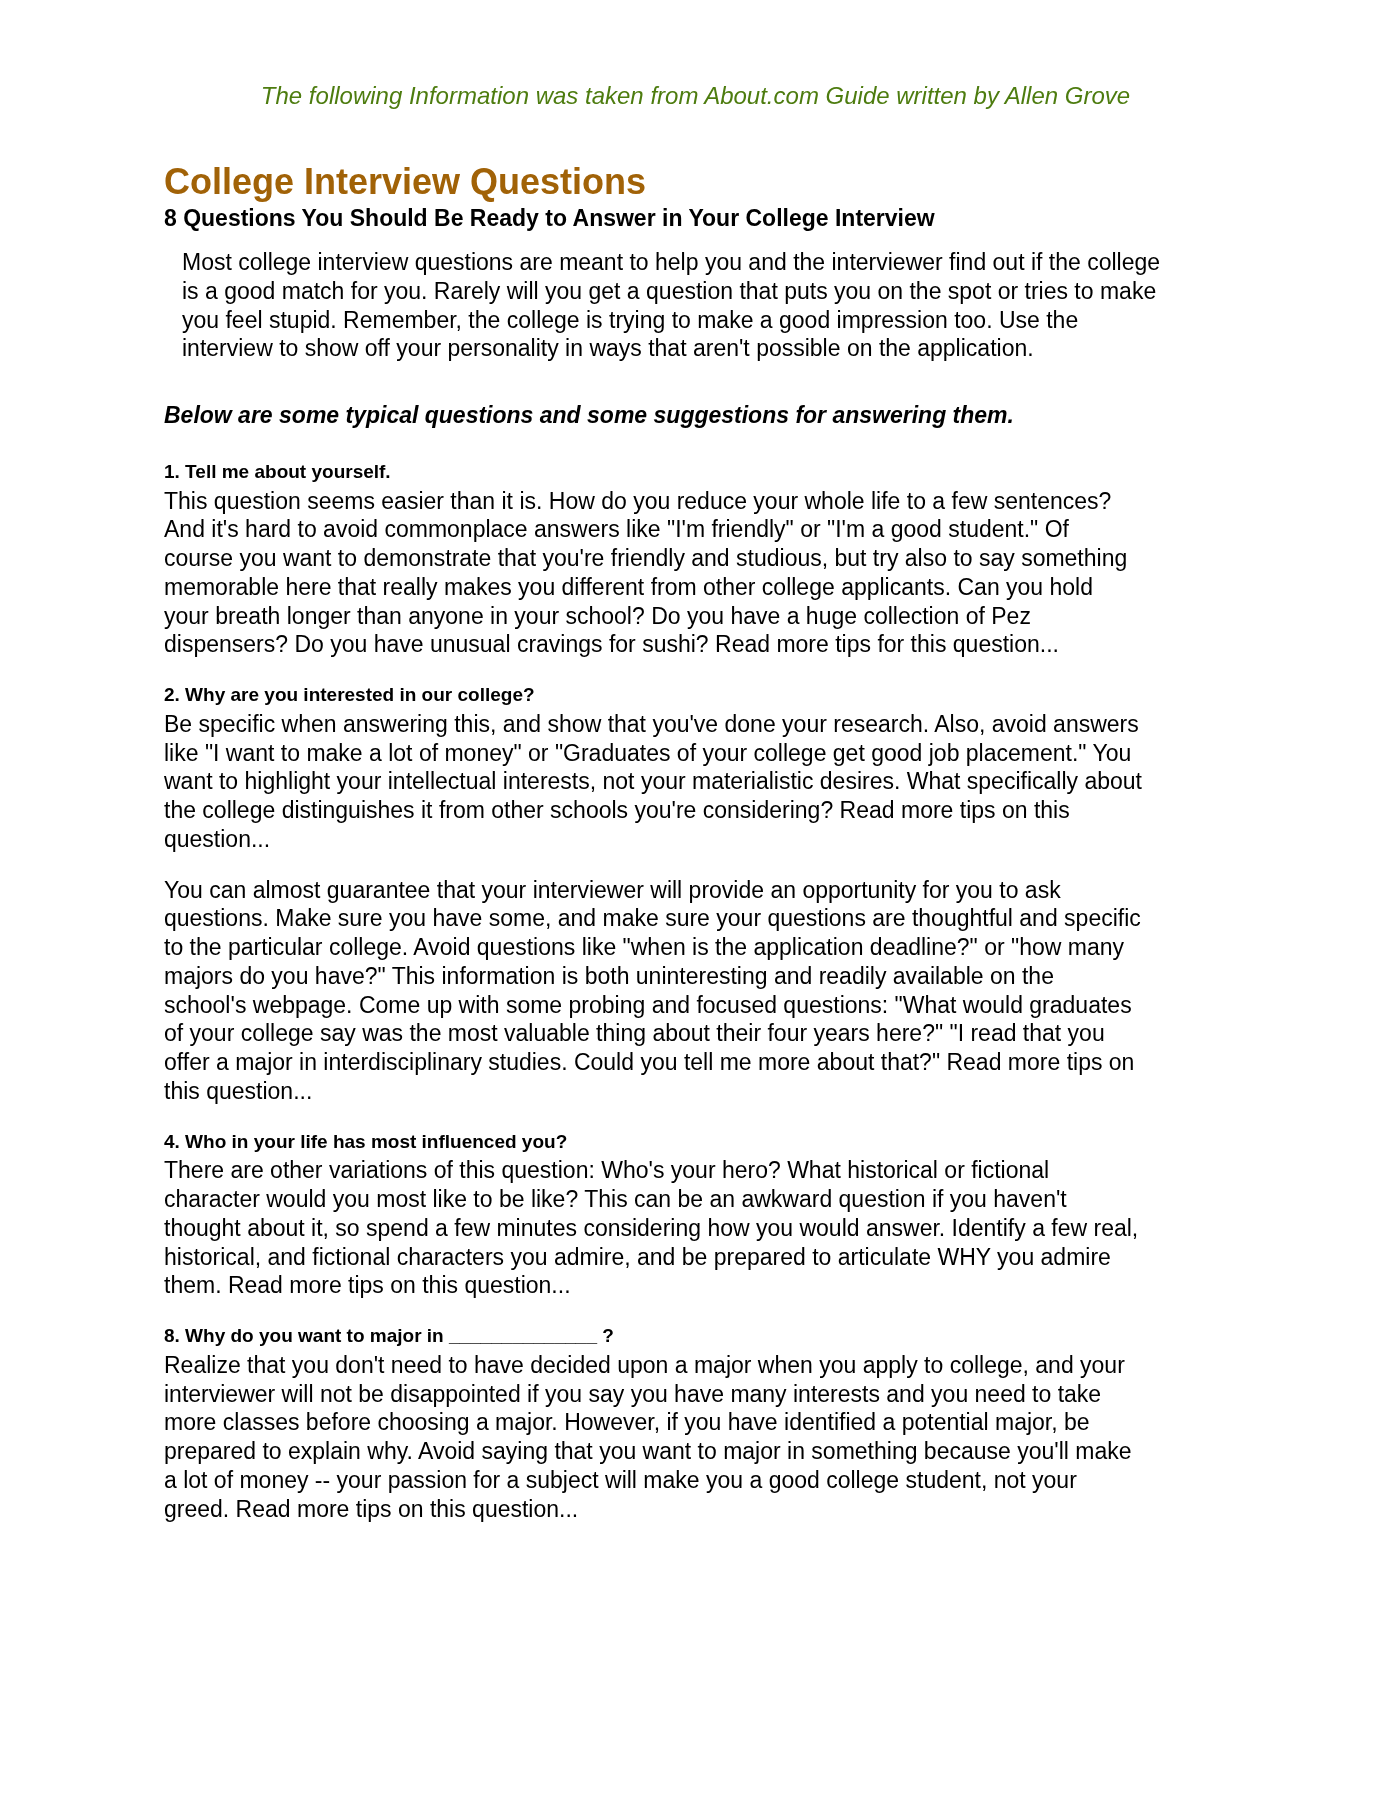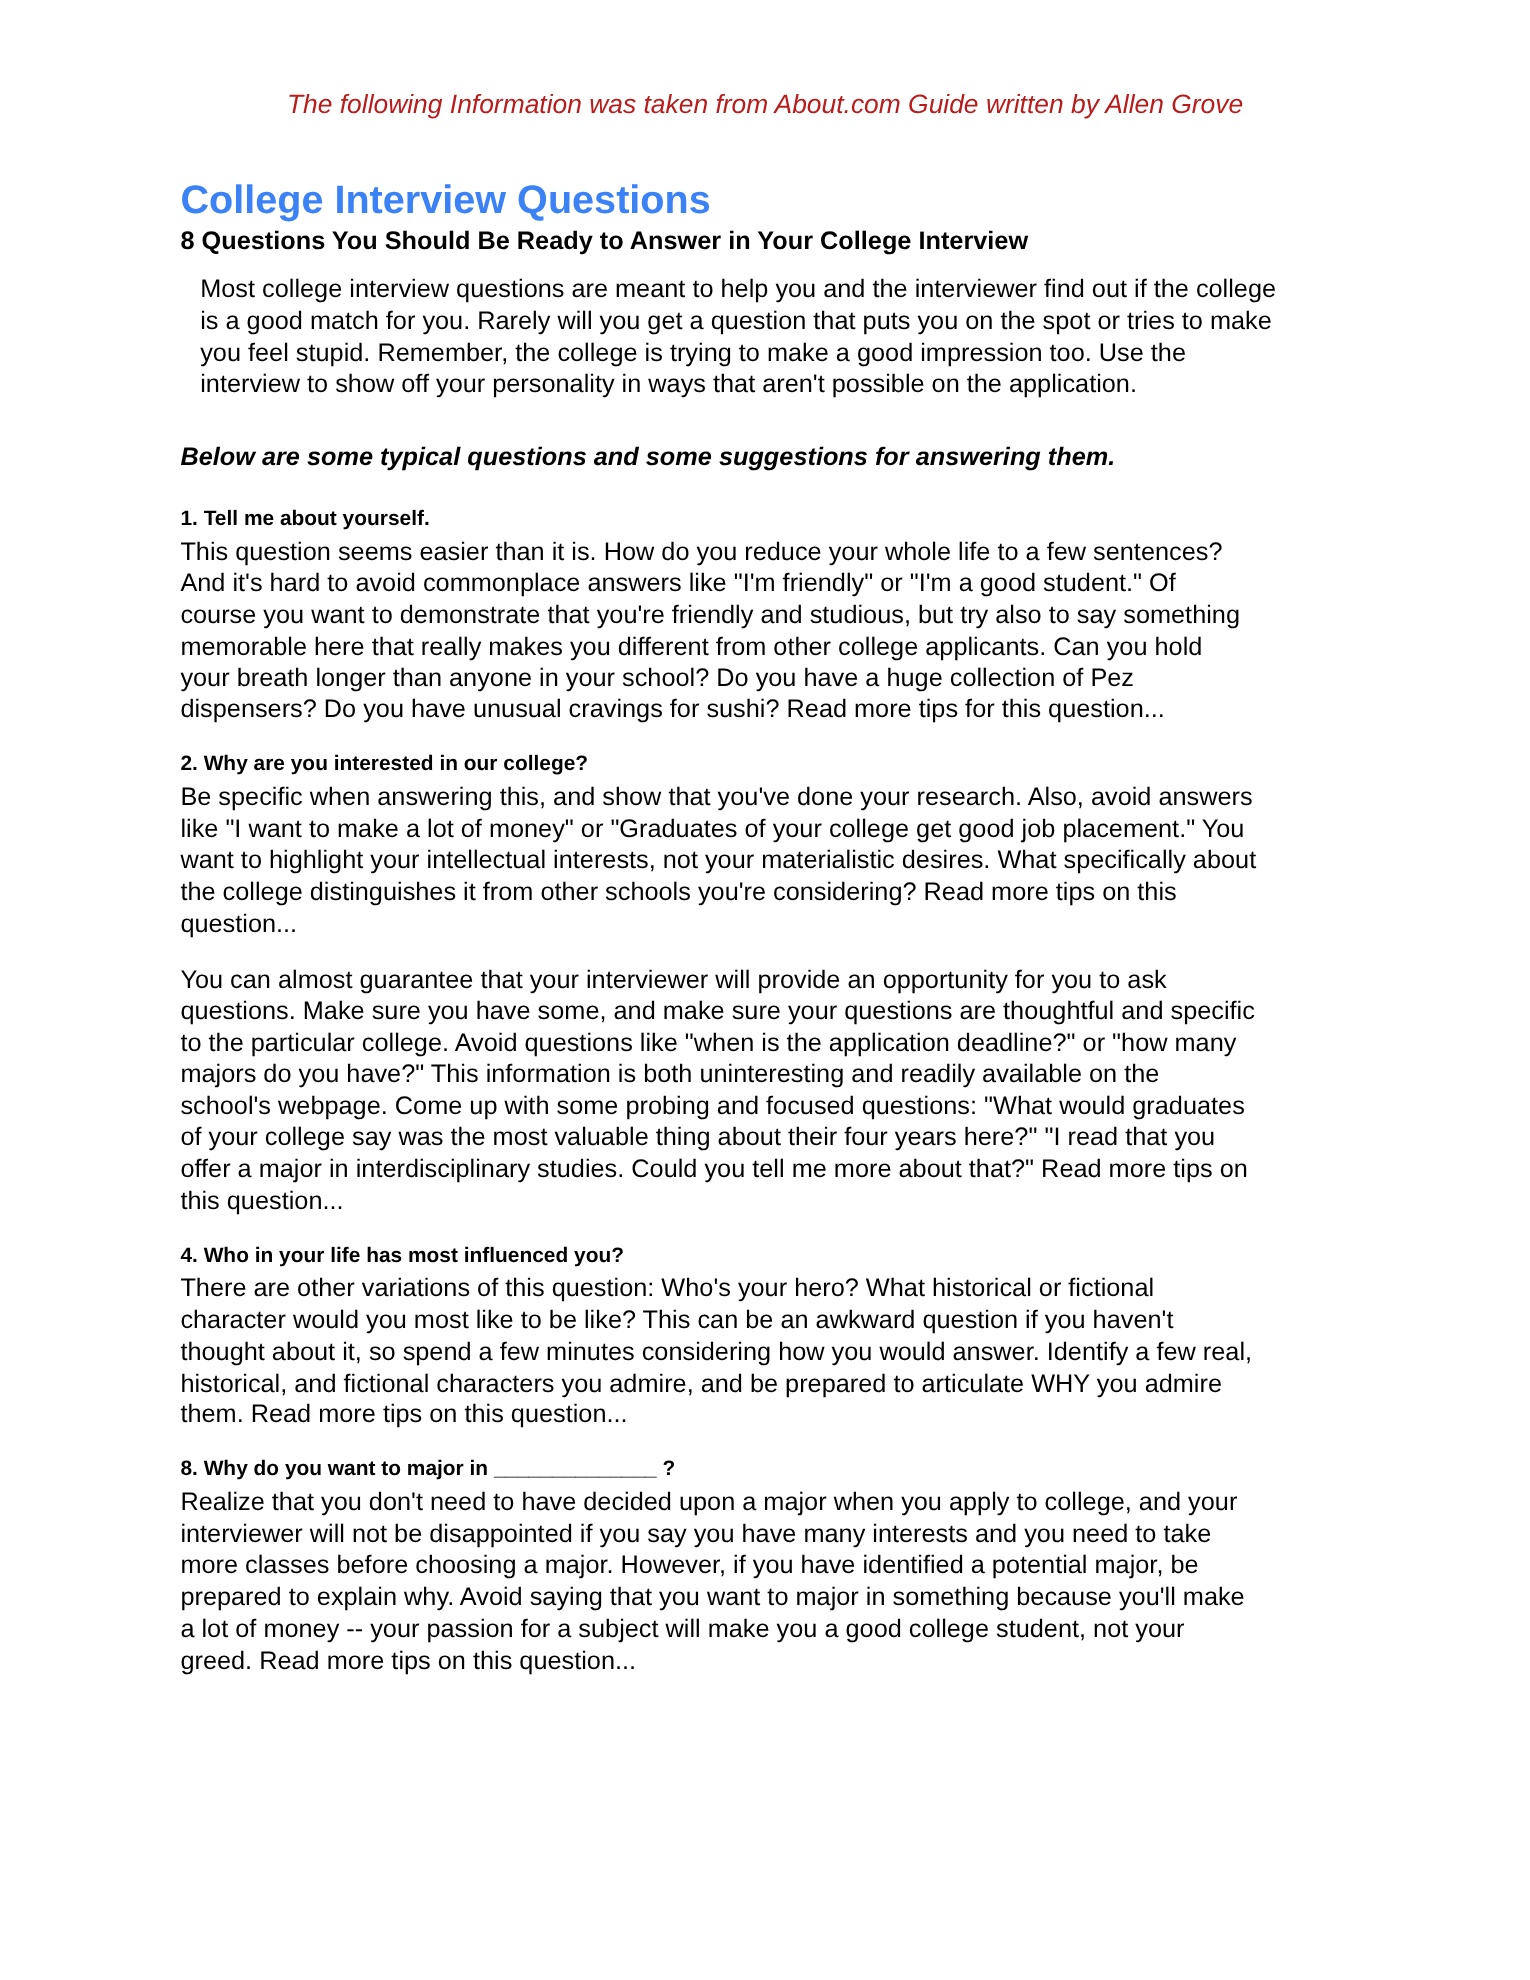--- a/index.html
+++ b/index.html
@@ -1,22 +1,22 @@
 <!DOCTYPE html>
 <html><head>
 <meta charset="utf-8">
 <style>
   html, body { margin: 0; padding: 0; background: #ffffff; }
   body { width: 1391px; height: 1800px; position: relative; overflow: hidden;
          font-family: "Liberation Sans", sans-serif; color: #000; }
   .page { position: absolute; left: 0; top: 0; width: 1391px; height: 1800px; background:#fff; }
   .source { position: absolute; left: 0; width: 1391px; top: 80px; text-align: center;
-            font-style: italic; font-size: 24px; color: #b91c1c; line-height: 32px; }
+            font-style: italic; font-size: 24px; color: #4d7c0f; line-height: 32px; }
   .content { position: absolute; left: 164px; top: 160px; width: 1090px; }
-  .title { font-size: 36px; font-weight: bold; color: #3b82f6; line-height: 44px; margin: 0; }
+  .title { font-size: 36px; font-weight: bold; color: #a16207; line-height: 44px; margin: 0; }
   .subtitle { font-size: 23px; font-weight: bold; line-height: 28px; margin: 0 0 16px 0; }
   .para { font-size: 23px; line-height: 28.75px; margin: 0; }
   .lead { font-size: 23px; font-weight: bold; font-style: italic; line-height: 28.75px; margin: 38px 0 0 0; }
   .q { margin-top: 22px; }
   .q-first { margin-top: 28px; }
   .q-head { font-size: 19px; font-weight: bold; line-height: 28.75px; margin: 0; }
   .q-body { font-size: 23px; line-height: 28.75px; margin: 0; white-space: pre-line; }
   .para.pl { white-space: pre-line; margin-left: 18px; }
 </style>
 </head>

